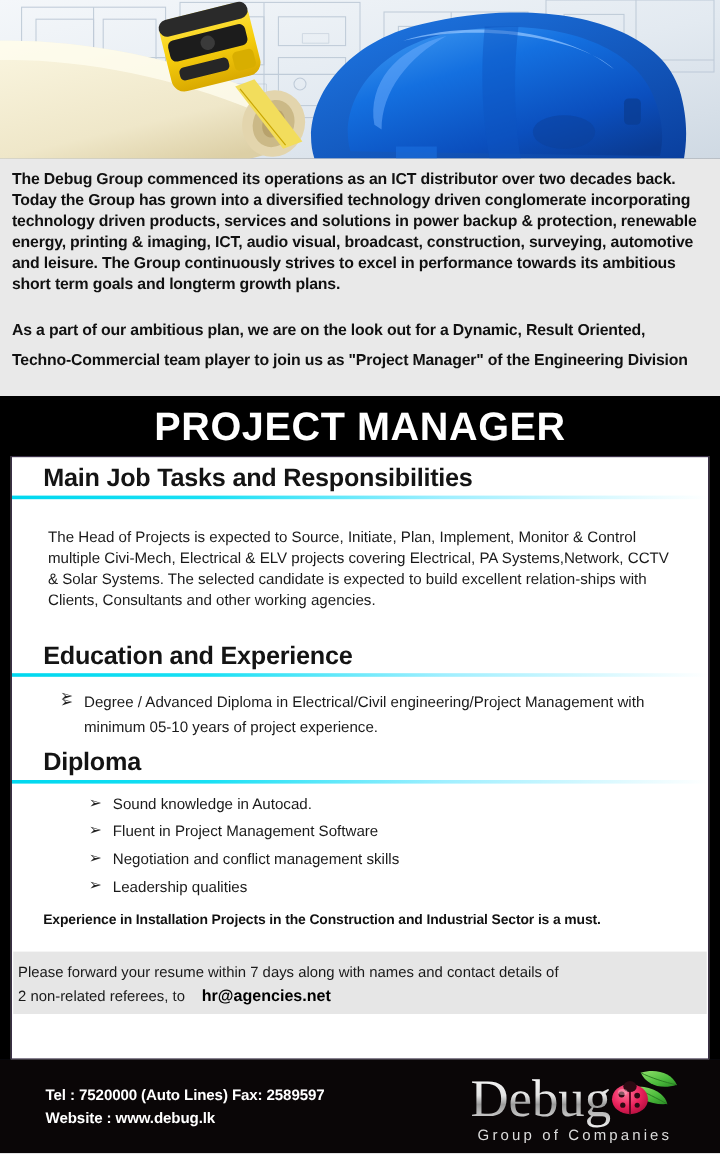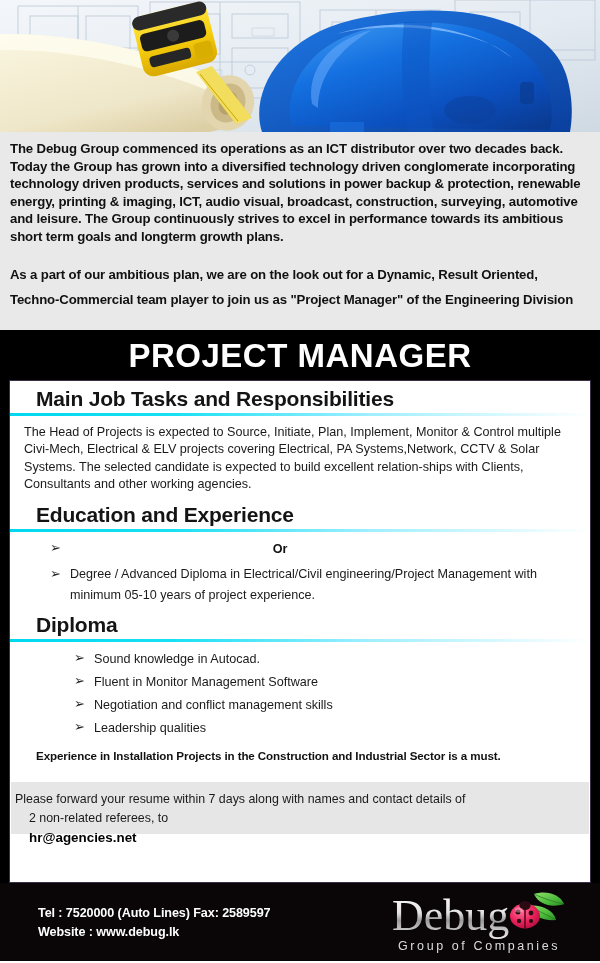--- a/index.html
+++ b/index.html
@@ -91,21 +91,21 @@
     background: linear-gradient(to right, #00d8ef 0%, #18e0f4 28%, #9fefff 62%, #ffffff 100%);
     margin-bottom: 2px;
   }
 
   .body-text {
     font-size: 12.6px;
     line-height: 17.3px;
     color: #1a1a1a;
     padding: 6px 16px 4px 14px;
   }
-  .body-text p { margin: 0; }
+  .body-text p { margin: 16px; }
 
   ul.bullets {
     list-style: none;
     margin: 0;
     padding: 4px 14px 0 0;
   }
   ul.bullets li {
     position: relative;
     font-size: 12.6px;
     line-height: 21px;
@@ -153,21 +153,20 @@
     font-size: 12.4px;
     color: #1a1a1a;
     line-height: 19px;
   }
   .contact-box .line2 {
     font-size: 12.4px;
     color: #1a1a1a;
     line-height: 19px;
     display: flex;
     align-items: baseline;
-    flex-direction: column;
   }
   .contact-box .email {
     font-weight: bold;
     font-size: 13.4px;
     margin-left: 14px;
     color: #000;
   }
 
   
   .footer {
@@ -305,38 +304,37 @@
         <p>The Head of Projects is expected to Source, Initiate, Plan, Implement, Monitor &amp; Control multiple Civi-Mech, Electrical &amp; ELV projects covering Electrical, PA Systems,Network, CCTV &amp; Solar Systems. The selected candidate is expected to build excellent relation-ships with Clients, Consultants and other working agencies.</p>
       </div>
 
       <div class="section-head">Education and Experience</div>
       <div class="rule"></div>
       <ul class="bullets edu">
         <li>
           <span class="arrow">➢</span>
         </li>
       </ul>
-      <p class="or-line">Or</p>
       <ul class="bullets edu">
         <li>
           <span class="arrow">➢</span>
           <span>Degree / Advanced Diploma in Electrical/Civil engineering/Project Management with minimum 05-10 years of project experience.</span>
         </li>
       </ul>
 
       <div class="section-head">Diploma</div>
       <div class="rule"></div>
       <ul class="bullets skills">
         <li>
           <span class="arrow">➢</span>
           <span>Sound knowledge in Autocad.</span>
         </li>
         <li>
           <span class="arrow">➢</span>
-          <span>Fluent in Monitor Management Software</span>
+          <span>Fluent in Project Management Software</span>
         </li>
         <li>
           <span class="arrow">➢</span>
           <span>Negotiation and conflict management skills</span>
         </li>
         <li>
           <span class="arrow">➢</span>
           <span>Leadership qualities</span>
         </li>
       </ul>

